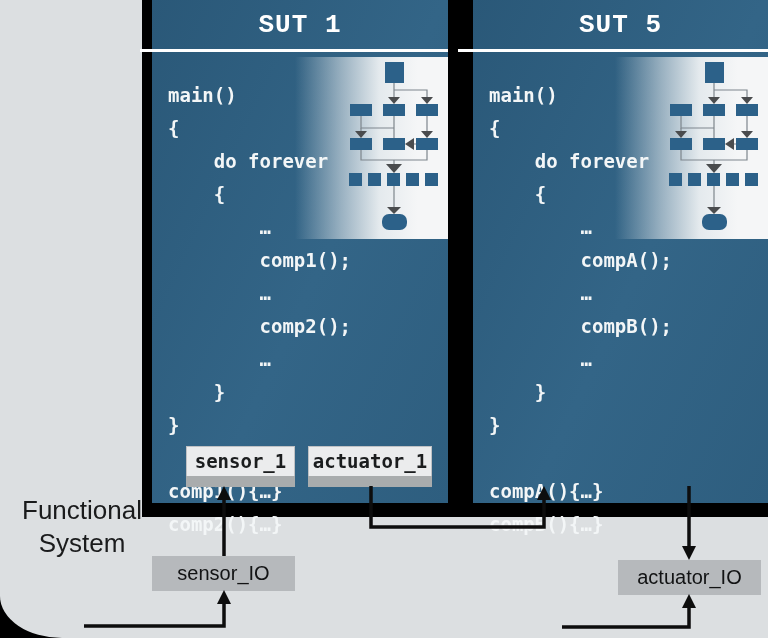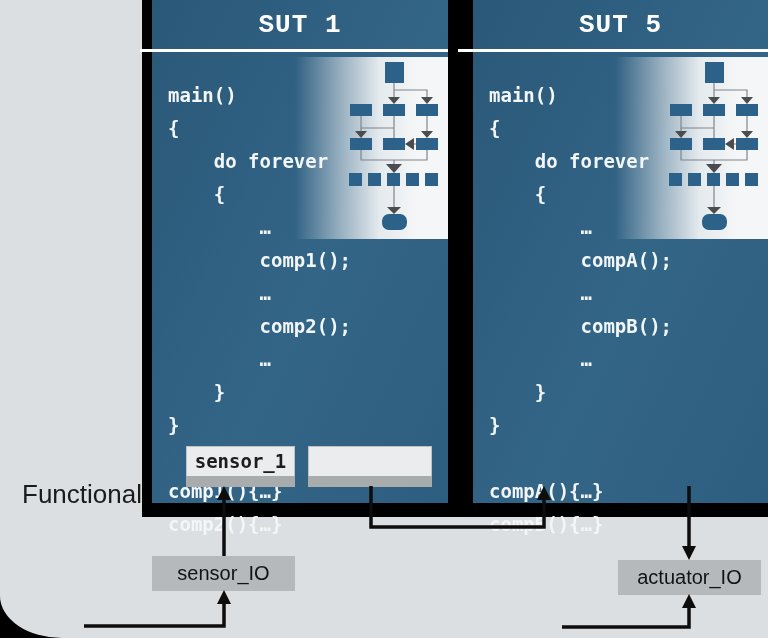--- a/index.html
+++ b/index.html
@@ -57,21 +57,21 @@
   .port-box.p-actuator{left:156px;width:124px;}
   
   .io-box{
     position:absolute;width:143px;height:35px;background:#b6b9bc;
     line-height:35px;text-align:center;font-size:20px;color:#121314;z-index:4;
   }
   .io-box.sensor-io{left:152px;top:556px;}
   .io-box.actuator-io{left:618px;top:560px;}
   
   .fsi-label{
-    position:absolute;left:6px;top:478px;width:152px;text-align:center;
+    position:absolute;left:6px;top:494px;width:152px;text-align:center;
     font-size:26px;line-height:33px;color:#1a1b1c;z-index:4;
   }
   
   .connectors{position:absolute;left:0;top:0;z-index:6;pointer-events:none;}
 </style>
 </head>
 <body>
 
 <div class="stage">
 
@@ -132,20 +132,21 @@
     }
 }
 
 comp1(){…}
 comp2(){…}</pre>
       <div class="port-box p-sensor">
         <span class="face">sensor_1</span>
         <span class="shade"></span>
       </div>
       <div class="port-box p-actuator">
+        <span class="face">actuator_1</span>
         <span class="shade"></span>
       </div>
     </div>
   </div>
 
   <div class="sut-panel two">
     <div class="sut-inner">
       <div class="sut-title">SUT 5</div>
       <div class="flow-pane">
         <svg width="153" height="182" viewBox="0 0 153 182">
@@ -202,20 +203,21 @@
 compA(){…}
 compB(){…}</pre>
     </div>
   </div>
 
   <div class="header-rule one"></div>
   <div class="header-rule two"></div>
 
   <div class="fsi-label">
     <div>Functional</div>
+    <div>System</div>
   </div>
 
   <div class="io-box sensor-io">sensor_IO</div>
   <div class="io-box actuator-io">actuator_IO</div>
 
   <svg class="connectors" width="768" height="638" viewBox="0 0 768 638">
     <g stroke="#0d0d0d" stroke-width="3.5" fill="none">
       <path d="M224 556 V498"></path>
       <path d="M84 626 H224 V602"></path>
       <path d="M371 486 V527 H544 V498"></path>

